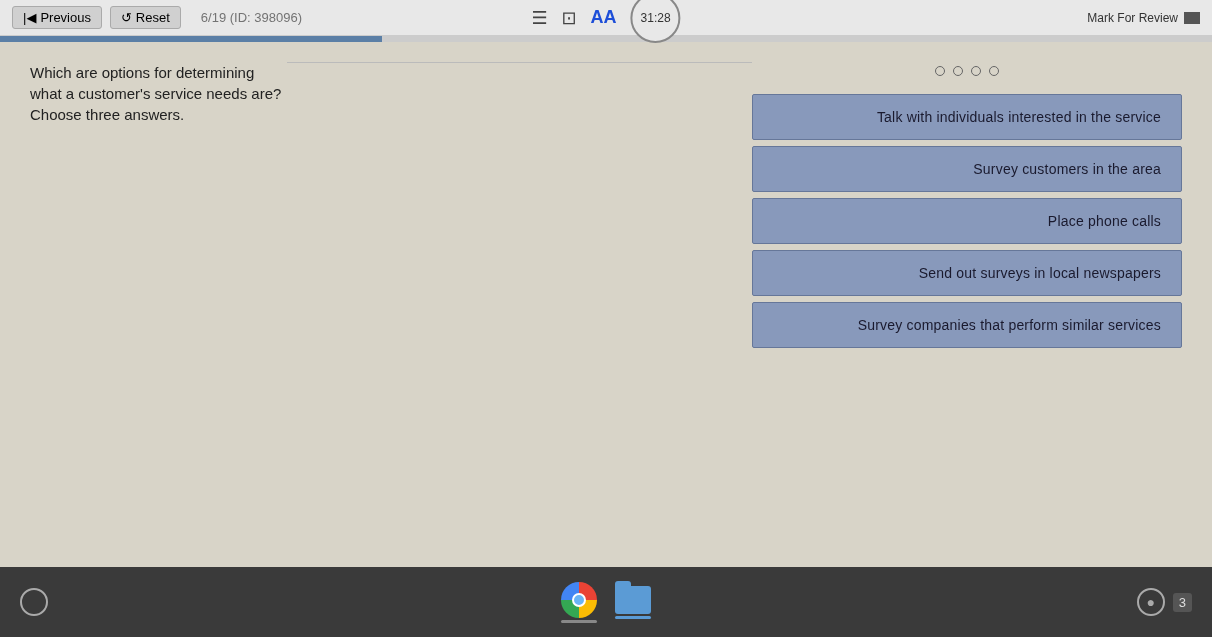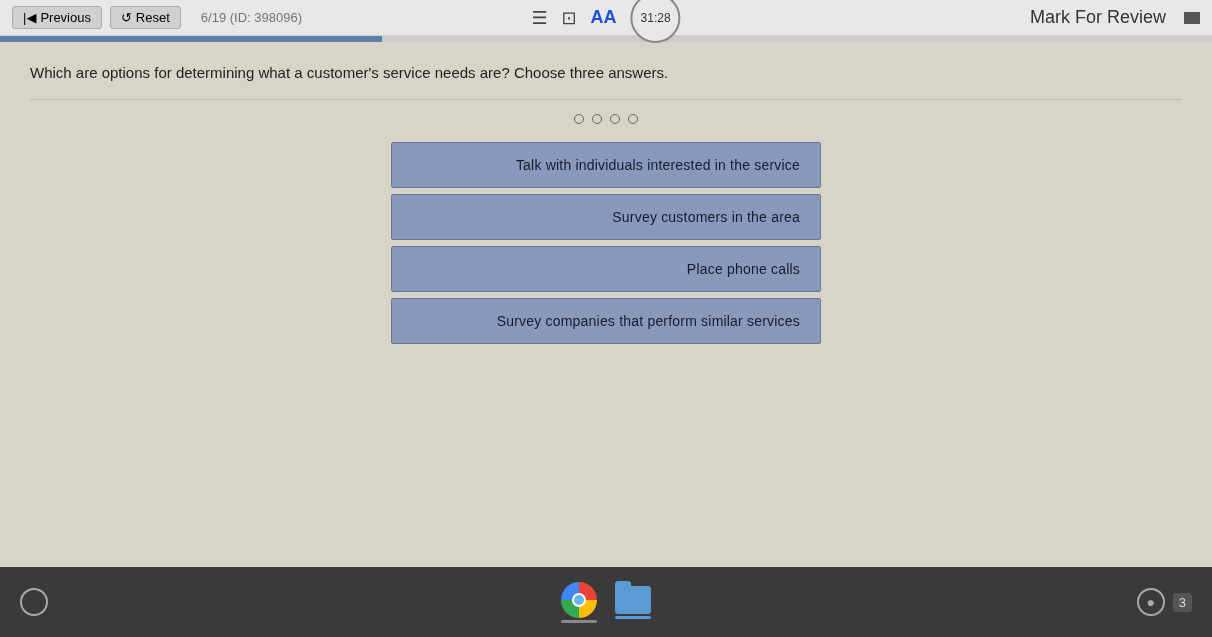--- a/index.html
+++ b/index.html
@@ -85,25 +85,25 @@
       border: 2px solid #888;
       display: flex;
       align-items: center;
       justify-content: center;
       font-size: 12px;
       color: #333;
       background: #e8e8e8;
     }
 
     .top-bar-right {
-      font-size: 18px;
+      font-size: 12px;
       color: #333;
       display: flex;
       align-items: center;
-      gap: 18px;
+      gap: 6px;
       justify-content: center;
     }
 
     .mark-flag {
       width: 16px;
       height: 12px;
       background: #555;
       display: inline-block;
     }
 
@@ -120,21 +120,20 @@
       width: 31.5%;
     }
 
     
     .main-area {
       width: 1212px;
       height: calc(637px - 42px - 70px);
       background: #d8d4c8;
       padding: 20px 30px 20px 30px;
       display: flex;
-      flex-direction: column;
     }
 
     .question-text {
       font-size: 15px;
       color: #222;
       margin-bottom: 16px;
       line-height: 1.4;
     }
 
     .divider {
@@ -338,20 +337,21 @@
   <div class="answer-area">
     <div class="dots-row">
       <div class="dot"></div>
       <div class="dot"></div>
       <div class="dot"></div>
       <div class="dot"></div>
     </div>
     <div class="answer-option">Talk with individuals interested in the service</div>
     <div class="answer-option">Survey customers in the area</div>
     <div class="answer-option">Place phone calls</div>
+    <div class="answer-option">Send out surveys in local newspapers</div>
     <div class="answer-option">Survey companies that perform similar services</div>
   </div>
 </div>
 
 <div class="taskbar">
   <div class="taskbar-left">
     <div class="taskbar-circle"></div>
   </div>
   <div class="taskbar-center">
     <div style="display:flex;flex-direction:column;align-items:center;">

